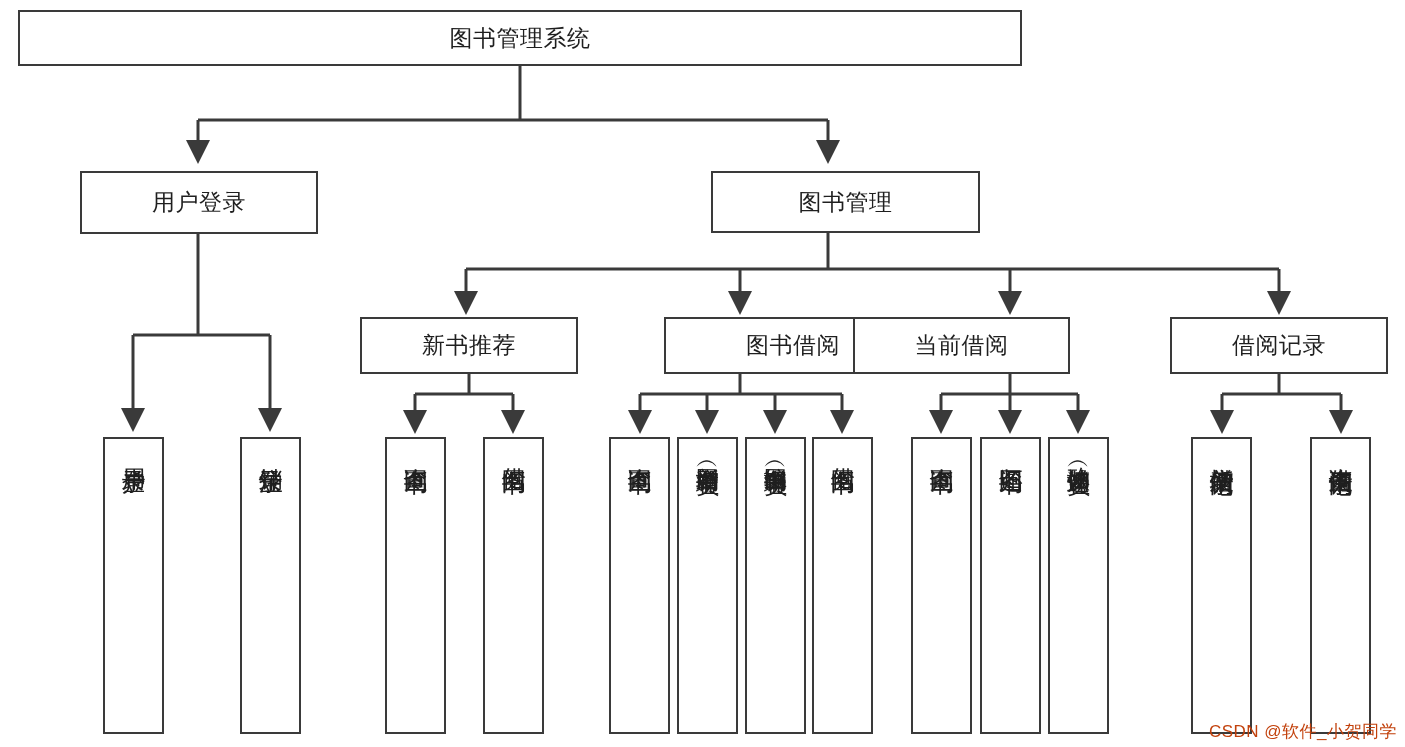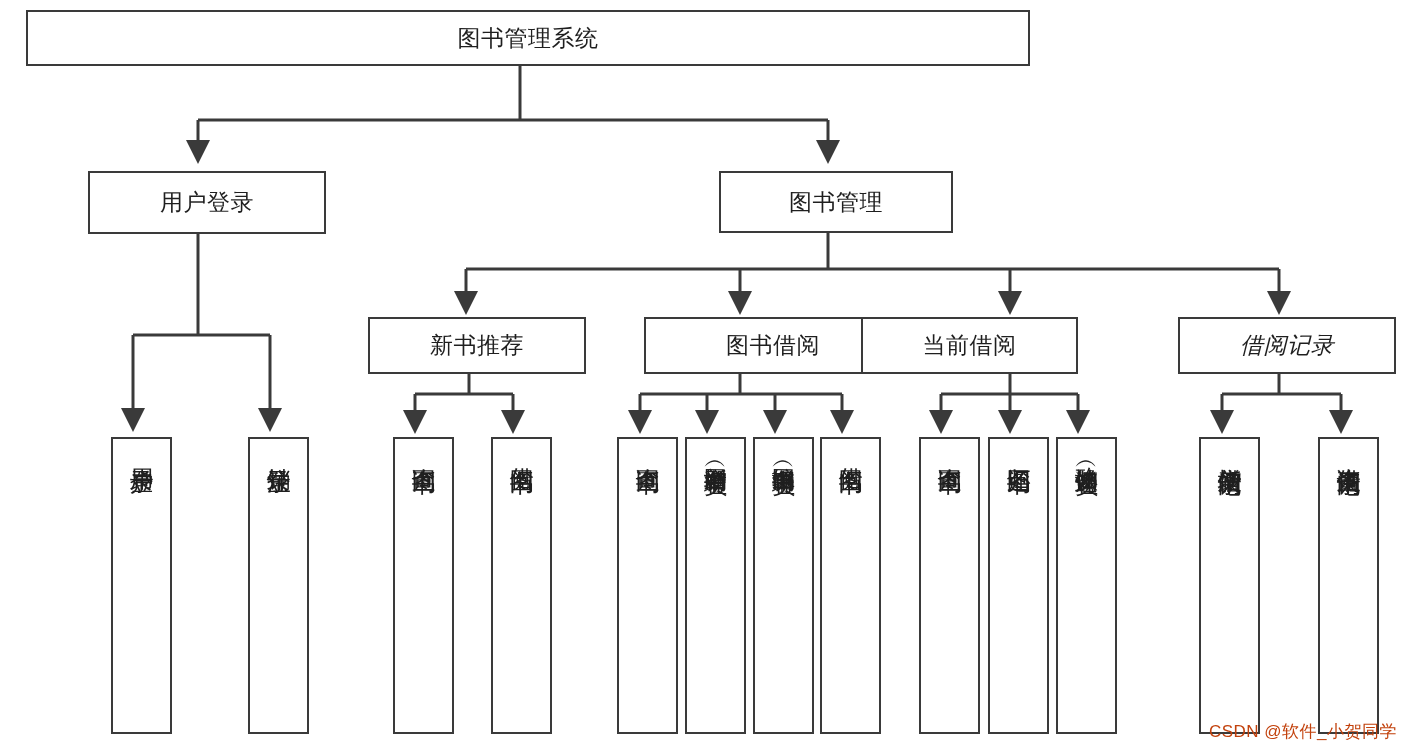--- a/index.html
+++ b/index.html
@@ -29,21 +29,20 @@
   .node {
     position: absolute;
     box-sizing: border-box;
     background: #ffffff;
     border: 2px solid #3a3a3a;
     display: flex;
     align-items: center;
     justify-content: center;
     color: #1f1f1f;
     z-index: 2;
-    margin-left: 8px;
   }
   .node .label {
     display: block;
     text-align: center;
     line-height: 1.15;
     white-space: nowrap;
   }
   .node.horizontal .label {
     font-size: 23px;
     letter-spacing: 0.5px;
@@ -135,34 +134,34 @@
     </g>
   </svg>
 
   <div class="node root horizontal" style="left:18px; top:10px; width:1004px; height:56px;">
     <span class="label">图书管理系统</span>
   </div>
 
   <div class="node horizontal" style="left:80px; top:171px; width:238px; height:63px;">
     <span class="label">用户登录</span>
   </div>
-  <div class="node horizontal" style="left:711px; top:171px; width:234px; height:62px;">
+  <div class="node horizontal" style="left:711px; top:171px; width:269px; height:62px;">
     <span class="label">图书管理</span>
   </div>
 
   <div class="node horizontal" style="left:360px; top:317px; width:218px; height:57px;">
     <span class="label">新书推荐</span>
   </div>
-  <div class="node horizontal" style="left:636px; top:317px; width:258px; height:57px;">
+  <div class="node horizontal" style="left:664px; top:317px; width:258px; height:57px;">
     <span class="label">图书借阅</span>
   </div>
   <div class="node horizontal" style="left:853px; top:317px; width:217px; height:57px;">
     <span class="label">当前借阅</span>
   </div>
-  <div class="node horizontal" style="left:1170px; top:317px; width:218px; height:57px;font-style:italic;">
+  <div class="node horizontal" style="left:1170px; top:317px; width:218px; height:57px;">
     <span class="label">借阅记录</span>
   </div>
 
   <div class="node vertical" style="left:103px; top:437px; width:61px; height:297px;">
     <span class="label">用户登录</span>
   </div>
   <div class="node vertical" style="left:240px; top:437px; width:61px; height:297px;">
     <span class="label">注销登录</span>
   </div>
 

